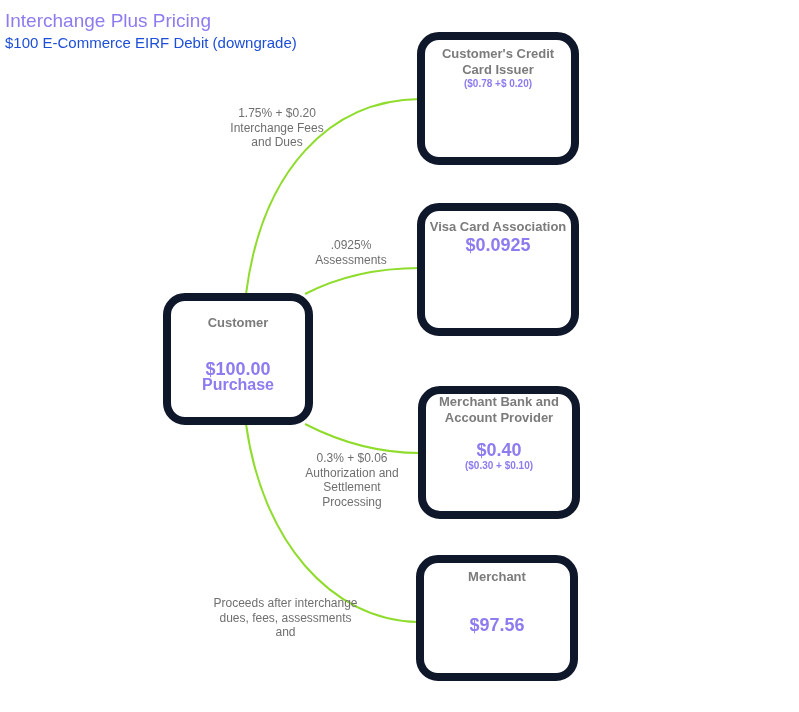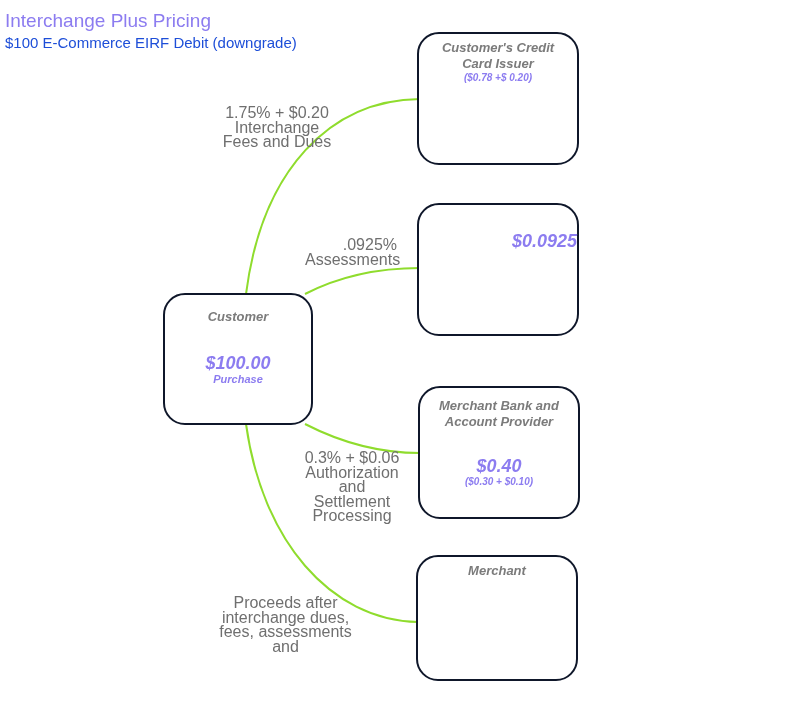--- a/index.html
+++ b/index.html
@@ -1,61 +1,63 @@
 <!DOCTYPE html>
 <html><head>
   <meta charset="utf-8">
   <style>
     html, body { margin:0; padding:0; background:#ffffff; }
     body { width:799px; height:712px; position:relative; overflow:hidden; font-family:"Liberation Sans", sans-serif; }
     .title { position:absolute; left:5px; top:10px; font-size:19px; color:#8c7cf0; line-height:22px; white-space:nowrap; }
     .subtitle { position:absolute; left:5px; top:35px; font-size:15px; color:#1d4ed8; line-height:16px; white-space:nowrap; }
     svg.connectors { position:absolute; left:0; top:0; }
-    .node { position:absolute; box-sizing:border-box; border:2px solid #0f172a; border-radius:22px; background:#fff; text-align:center;font-style:italic; }
+    .node { position:absolute; box-sizing:border-box; border:8px solid #0f172a; border-radius:22px; background:#fff; text-align:center; }
     .node .name { color:#7b7b7b; font-weight:bold; font-size:13px; line-height:16px; }
     .node .amount { color:#8c7cf0; font-weight:bold; font-size:18px; line-height:20px; }
     .node .detail { color:#8c7cf0; font-weight:bold; font-size:10px; line-height:12px; }
-    .edge-label { position:absolute; color:#6f6f6f; font-size:16px; line-height:14.5px; text-align:center; }
+    .edge-label { position:absolute; color:#6f6f6f; font-size:12px; line-height:14.5px; text-align:center; }
   </style>
 </head>
 <body>
 
 <div class="title">Interchange Plus Pricing</div>
 <div class="subtitle">$100 E-Commerce EIRF Debit (downgrade)</div>
 
 <svg class="connectors" width="799" height="712">
   <g fill="none" stroke="#8fdc2d" stroke-width="2">
     <path d="M246,294 C262,170 330,100 420,99"></path>
     <path d="M305,294 C340,276 380,268 420,268"></path>
     <path d="M305,424 C340,442 380,453 420,453"></path>
     <path d="M246,424 C262,540 330,620 418,622"></path>
   </g>
 </svg>
 
 <div class="node" style="left:163px; top:293px; width:150px; height:132px;">
   <div class="name" style="margin-top:14px;">Customer</div>
   <div class="amount" style="margin-top:28px;">$100.00</div>
-  <div class="detail" style="font-size:11px;">Purchase</div>
+  <div class="detail" style="font-size:16px;">Purchase</div>
 </div>
 
 <div class="node" style="left:417px; top:32px; width:162px; height:133px;">
   <div class="name" style="margin-top:6px; padding:0 14px;">Customer's Credit Card Issuer</div>
   <div class="detail">($0.78 +$ 0.20)</div>
 </div>
 
 <div class="node" style="left:417px; top:203px; width:162px; height:133px;">
-  <div class="amount" style="margin-top:26px;text-align:right;">$0.0925</div>
+  <div class="name" style="margin-top:8px;">Visa Card Association</div>
+  <div class="amount" style="">$0.0925</div>
 </div>
 
 <div class="node" style="left:418px; top:386px; width:162px; height:133px;">
-  <div class="name" style="margin-top:10px; padding:0 10px;">Merchant Bank and Account Provider</div>
-  <div class="amount" style="margin-top:26px;">$0.40</div>
+  <div class="name" style="padding:0 10px;">Merchant Bank and Account Provider</div>
+  <div class="amount" style="margin-top:14px;">$0.40</div>
   <div class="detail">($0.30 + $0.10)</div>
 </div>
 
 <div class="node" style="left:416px; top:555px; width:162px; height:126px;">
   <div class="name" style="margin-top:6px;">Merchant</div>
+  <div class="amount" style="margin-top:30px;">$97.56</div>
 </div>
 
 <div class="edge-label" style="left:222px; top:106px; width:110px;">1.75% + $0.20 Interchange Fees and Dues</div>
-<div class="edge-label" style="left:305px; top:238px; width:92px;text-align:right;">.0925% Assessments</div>
+<div class="edge-label" style="left:305px; top:238px; width:92px;">.0925% Assessments</div>
 <div class="edge-label" style="left:300px; top:451px; width:104px;">0.3% + $0.06 Authorization and Settlement Processing</div>
 <div class="edge-label" style="left:213px; top:596px; width:145px;text-align:center;">Proceeds after interchange dues, fees, assessments and</div>
 
 </body></html>

